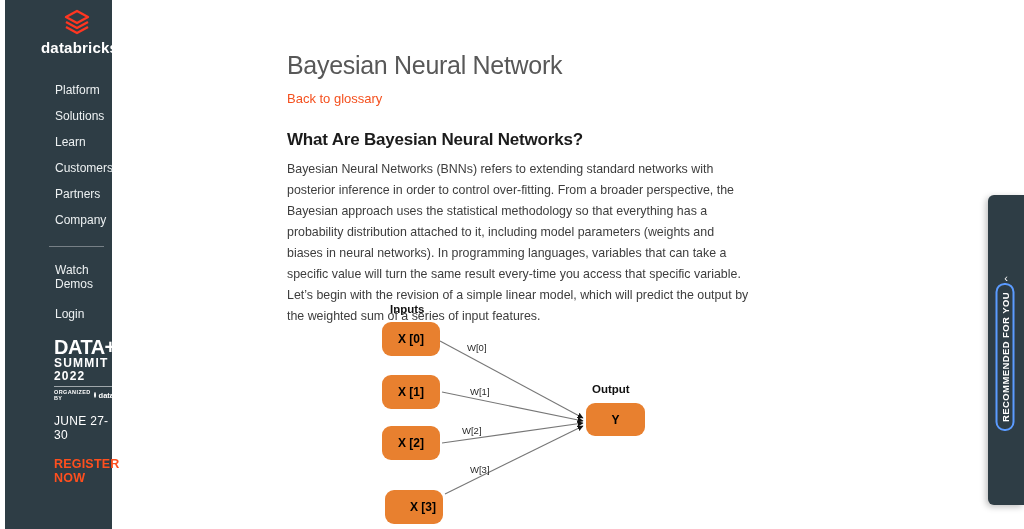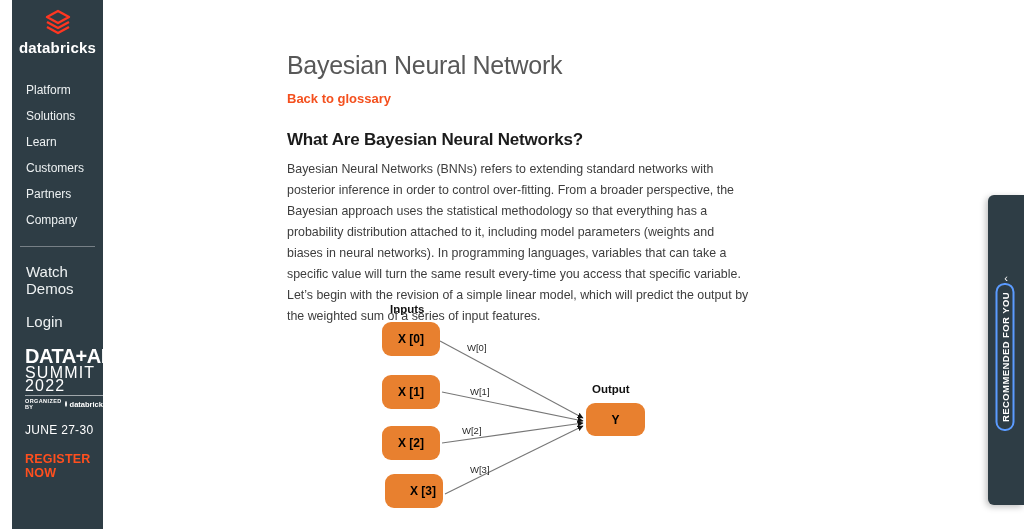--- a/index.html
+++ b/index.html
@@ -9,69 +9,69 @@
     --register-orange:#FF4F1E;
     --node-orange:#E8802F;
     --focus-blue:#5B9BFF;
   }
   *{margin:0;padding:0;box-sizing:border-box;}
   html,body{width:1024px;height:529px;overflow:hidden;background:#fff;
     font-family:"Liberation Sans",sans-serif;}
   .page{position:relative;width:1024px;height:529px;background:#fff;}
 
   
-  .sidebar{position:absolute;left:12px;top:0;width:91px;height:529px;
-    background:var(--sidebar-bg);color:#E9EDEE;}
+  .sidebar{position:absolute;left:5px;top:0;width:107px;height:529px;
+    background:var(--sidebar-bg);color:#E9EDEE;padding-left:36px;}
   .logo-block{padding-top:9px;text-align:center;cursor:pointer;}
   .logo-icon{display:block;margin:0 auto;}
   .logo-word{display:block;margin-top:3px;color:#fff;font-size:15px;
     font-weight:700;letter-spacing:.2px;}
   .nav{list-style:none;margin-top:21px;}
   .nav li{padding:6px 0 6px 14px;font-size:12px;color:#EDF1F2;cursor:pointer;}
   .side-divider{border:none;border-top:1px solid rgba(255,255,255,.35);
     margin:13px 8px 0 8px;}
   .try-btn{display:block;margin:20px 7px 0 7px;width:93px;height:26px;
     background:var(--brand-red);color:#fff;border:none;border-radius:4px;
     font-size:11.5px;font-weight:700;font-family:inherit;cursor:pointer;}
   .nav2{list-style:none;margin-top:8px;}
-  .nav2 li{padding:8px 0 8px 14px;font-size:15px;color:#EDF1F2;cursor:pointer;}
+  .nav2 li{padding:8px 0 8px 14px;font-size:12px;color:#EDF1F2;cursor:pointer;}
   .summit{margin:8px 0 0 13px;color:#fff;}
   .summit-line1{font-size:20px;font-weight:800;letter-spacing:-.5px;line-height:20px;}
-  .summit-line2{font-size:16px;font-weight:400;letter-spacing:1.2px;line-height:13px;}
+  .summit-line2{font-size:12px;font-weight:700;letter-spacing:1.2px;line-height:13px;}
   .summit-org{display:flex;align-items:center;gap:3px;margin-top:3px;
     border-top:1px solid rgba(255,255,255,.55);padding-top:2px;width:81px;}
   .summit-org .org-by{font-size:5.5px;letter-spacing:.4px;font-weight:700;}
   .org-logo{display:inline-block;width:6px;height:6px;border:1px solid #fff;
     border-radius:50%;}
   .summit-org .org-name{font-size:7.5px;font-weight:700;}
   .summit-date{margin-top:13px;font-size:12px;color:#fff;letter-spacing:.3px;}
   .register{margin-top:15px;font-size:12.5px;font-weight:800;
     color:var(--register-orange);cursor:pointer;letter-spacing:.2px;}
 
   
   .article{position:absolute;left:287px;top:51px;width:462px;}
   .title{font-size:25px;font-weight:400;color:#585858;letter-spacing:-.3px;}
-  .back-link{display:inline-block;margin-top:11px;font-size:13px;font-weight:700;
+  .back-link{display:inline-block;margin-top:11px;font-size:13px;font-weight:400;
     color:var(--link-orange);cursor:pointer;text-decoration:none;}
   .h2{margin-top:23px;font-size:17px;font-weight:800;color:#1B1B1B;
     letter-spacing:-.2px;}
   .para{margin-top:9px;font-size:12.4px;line-height:21px;color:#3D3D3D;}
 
   
   .diagram{position:absolute;left:378px;top:302px;width:290px;height:225px;}
   .dg-label{position:absolute;font-size:11.5px;font-weight:800;color:#111;}
   .inputs-label{left:12px;top:1px;}
   .output-label{left:214px;top:81px;}
   .node{position:absolute;width:58px;height:34px;background:var(--node-orange);
     border-radius:9px;color:#000000;font-size:12px;font-weight:700;
     display:flex;align-items:center;justify-content:center;}
   .nx0{left:4px;top:20px;}
   .nx1{left:4px;top:73px;}
   .nx2{left:4px;top:124px;}
-  .nx3{left:7px;top:172px;padding-left:18px;}
+  .nx3{left:7px;top:188px;padding-left:18px;}
   .ny{left:208px;top:101px;width:59px;height:33px;}
   .wlabel{position:absolute;font-size:9.5px;color:#2b2b2b;}
   .w0{left:89px;top:40px;}
   .w1{left:92px;top:84px;}
   .w2{left:84px;top:123px;}
   .w3{left:92px;top:162px;}
   .edges{position:absolute;left:0;top:0;width:290px;height:225px;}
 
   
   .reco-strip{position:absolute;right:0;top:195px;width:36px;height:310px;

